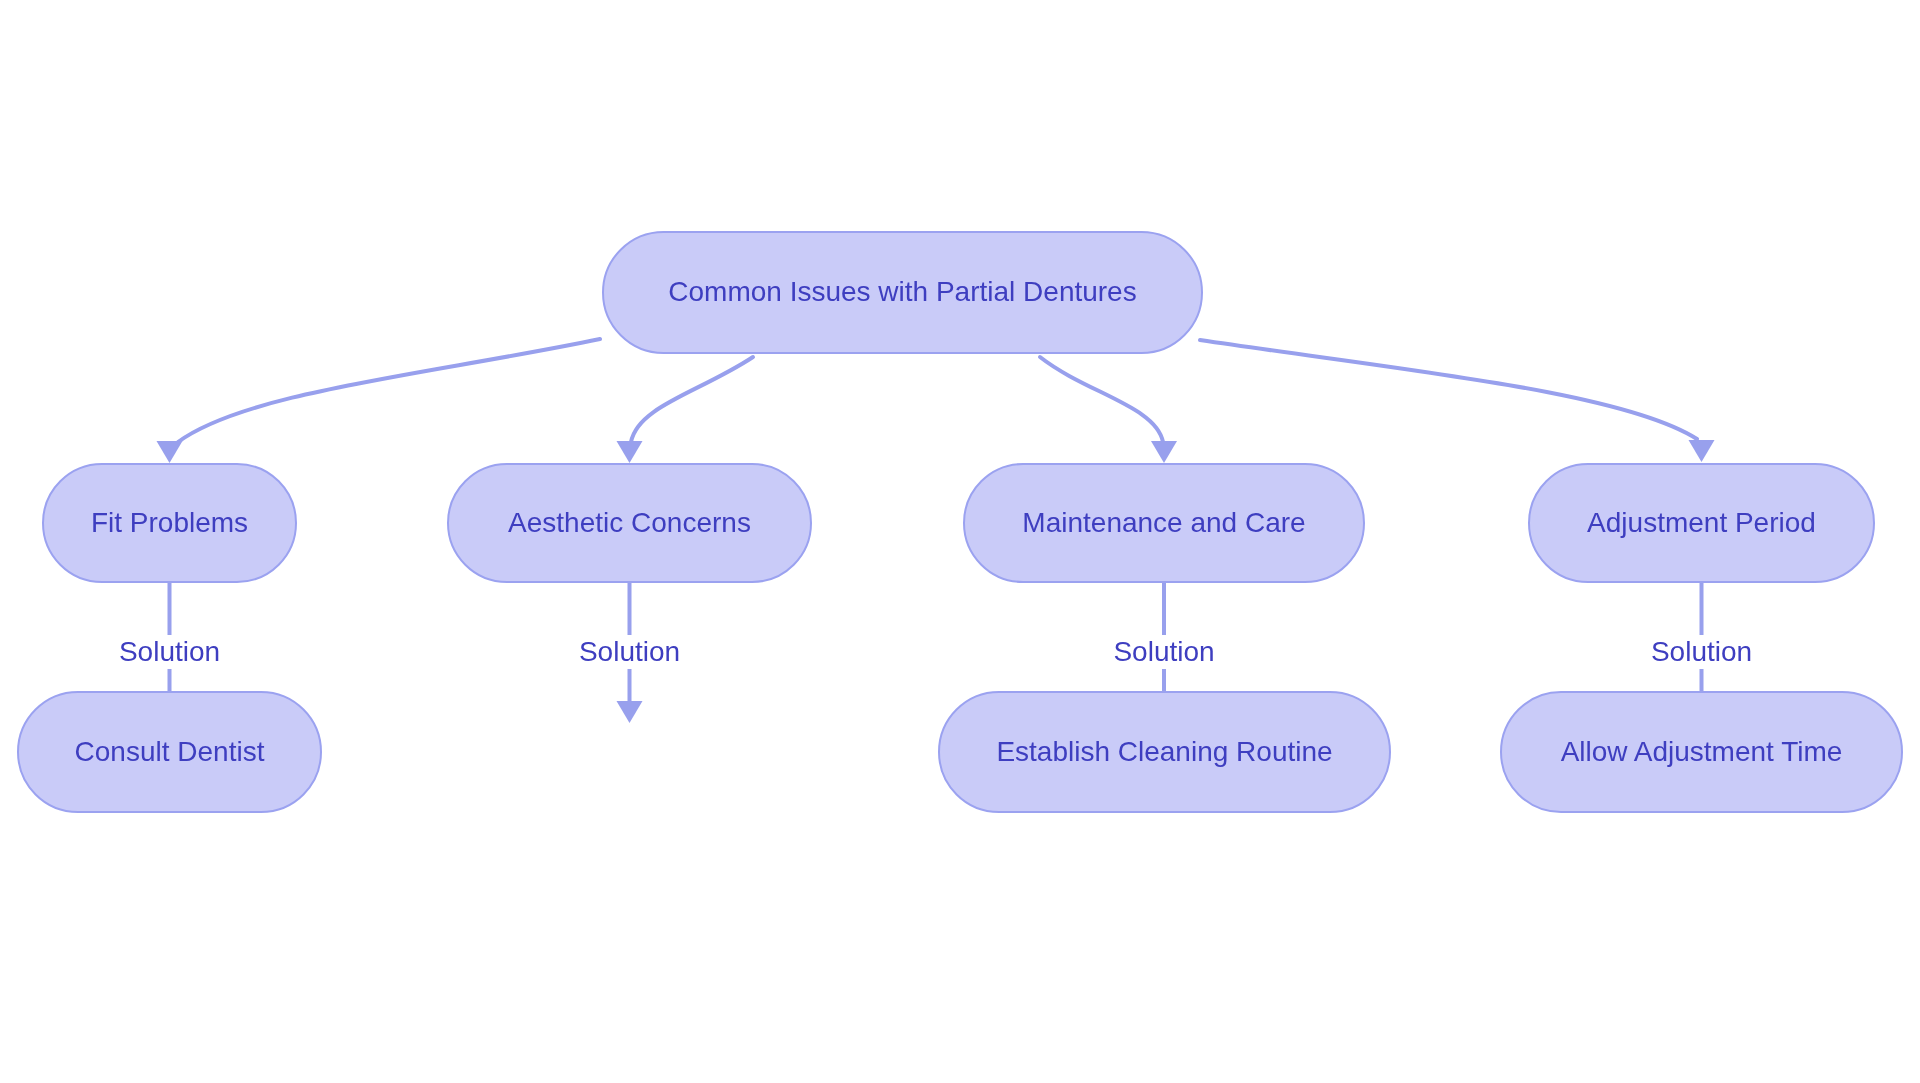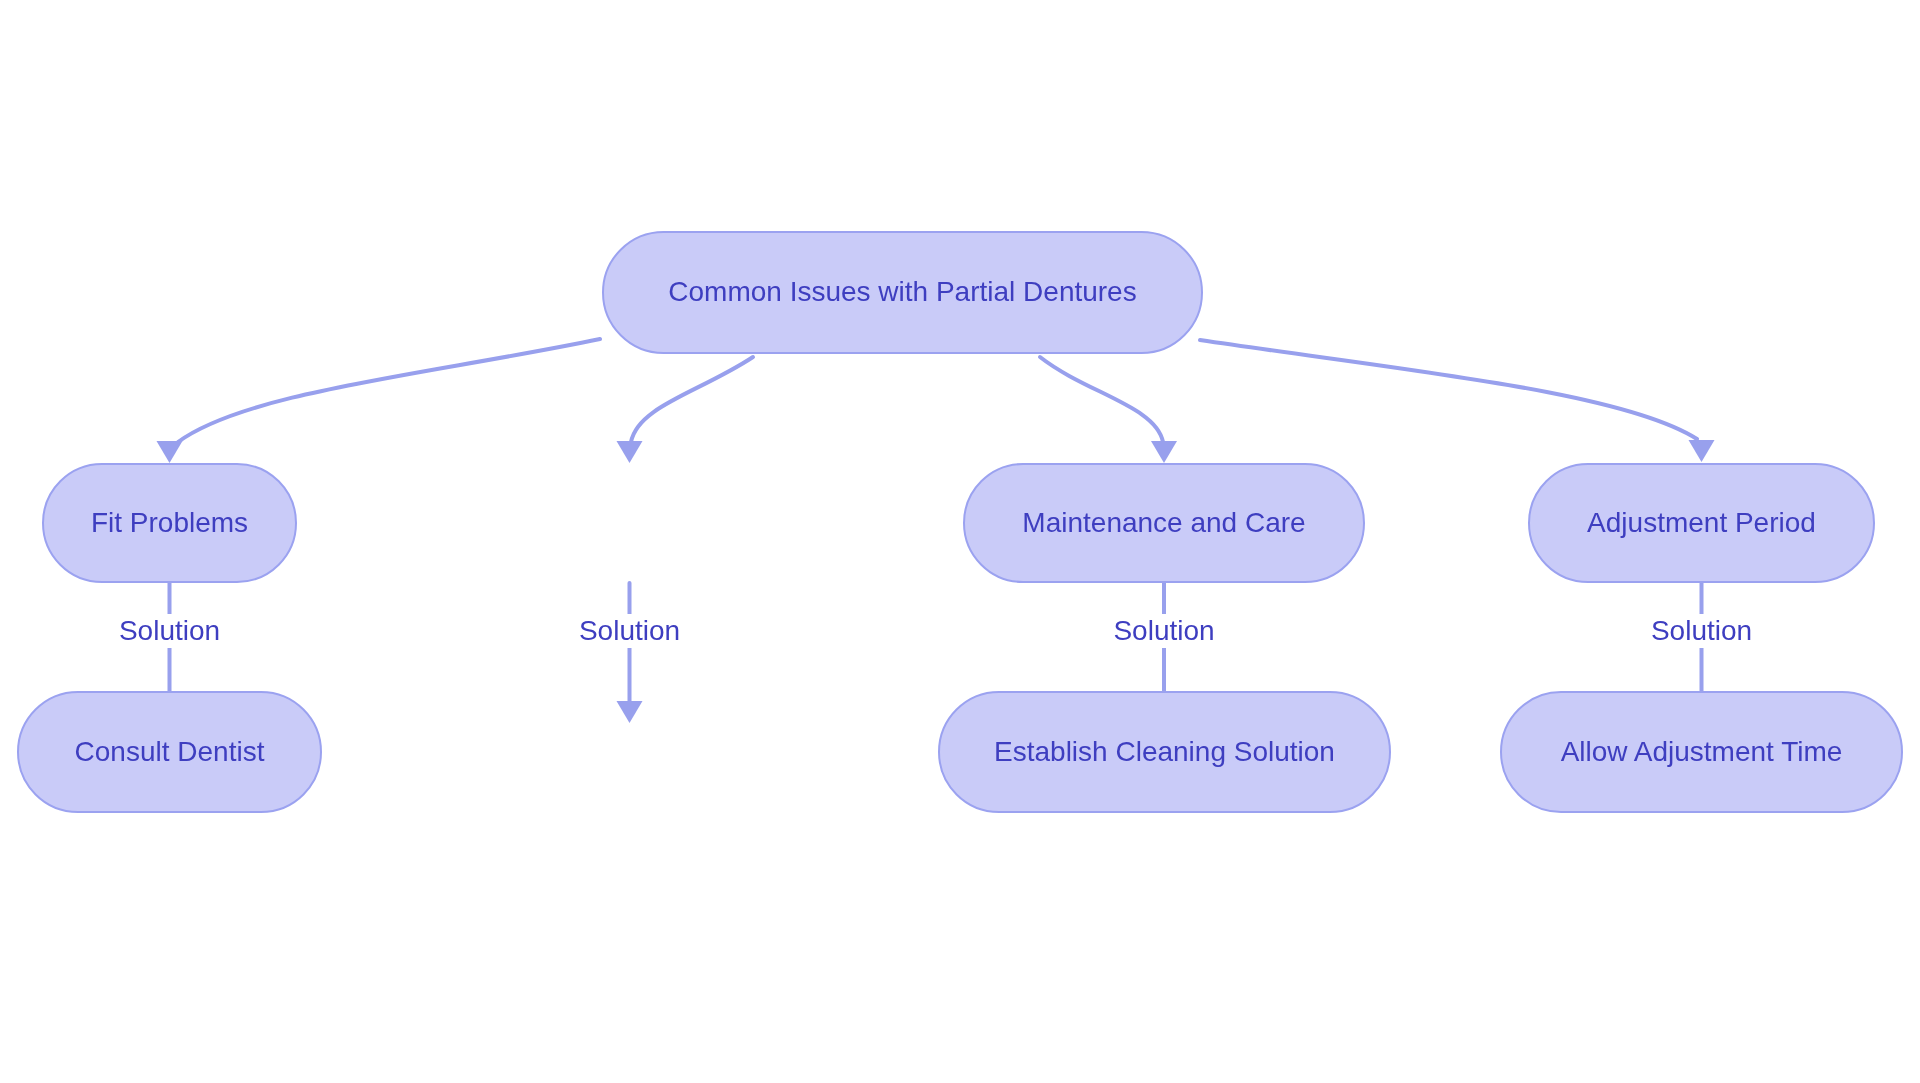--- a/index.html
+++ b/index.html
@@ -63,21 +63,21 @@
   .issue-node     { top: 463px; height: 120px; }
   .solution-node  { top: 691px; height: 122px; }
   .col0.issue-node    { left: 42px;   width: 255px; }
   .col1.issue-node    { left: 447px;  width: 365px; }
   .col2.issue-node    { left: 963px;  width: 402px; }
   .col3.issue-node    { left: 1528px; width: 347px; }
   .col0.solution-node { left: 17px;   width: 305px; }
   .col1.solution-node { left: 430px;  width: 400px; }
   .col2.solution-node { left: 938px;  width: 453px; }
   .col3.solution-node { left: 1500px; width: 403px; }
-  .edge-label      { top: 614px; }
+  .edge-label      { top: 635px; }
   .col0.edge-label { left: 169.5px; }
   .col1.edge-label { left: 629.5px; }
   .col2.edge-label { left: 1164px; }
   .col3.edge-label { left: 1701.5px; }
 </style>
 </head>
 <body>
 
 <div class="canvas">
 
@@ -113,28 +113,31 @@
   </div>
 
   <div class="node issue-node col0">
     <span>Fit Problems</span>
   </div>
   <div class="edge-label col0">Solution</div>
   <div class="node solution-node col0">
     <span>Consult Dentist</span>
   </div>
 
+  <div class="node issue-node col1">
+    <span>Aesthetic Concerns</span>
+  </div>
   <div class="edge-label col1">Solution</div>
 
   <div class="node issue-node col2">
     <span>Maintenance and Care</span>
   </div>
   <div class="edge-label col2">Solution</div>
   <div class="node solution-node col2">
-    <span>Establish Cleaning Solution</span>
+    <span>Establish Cleaning Routine</span>
   </div>
 
   <div class="node issue-node col3">
     <span>Adjustment Period</span>
   </div>
   <div class="edge-label col3">Solution</div>
   <div class="node solution-node col3">
     <span>Allow Adjustment Time</span>
   </div>
 

